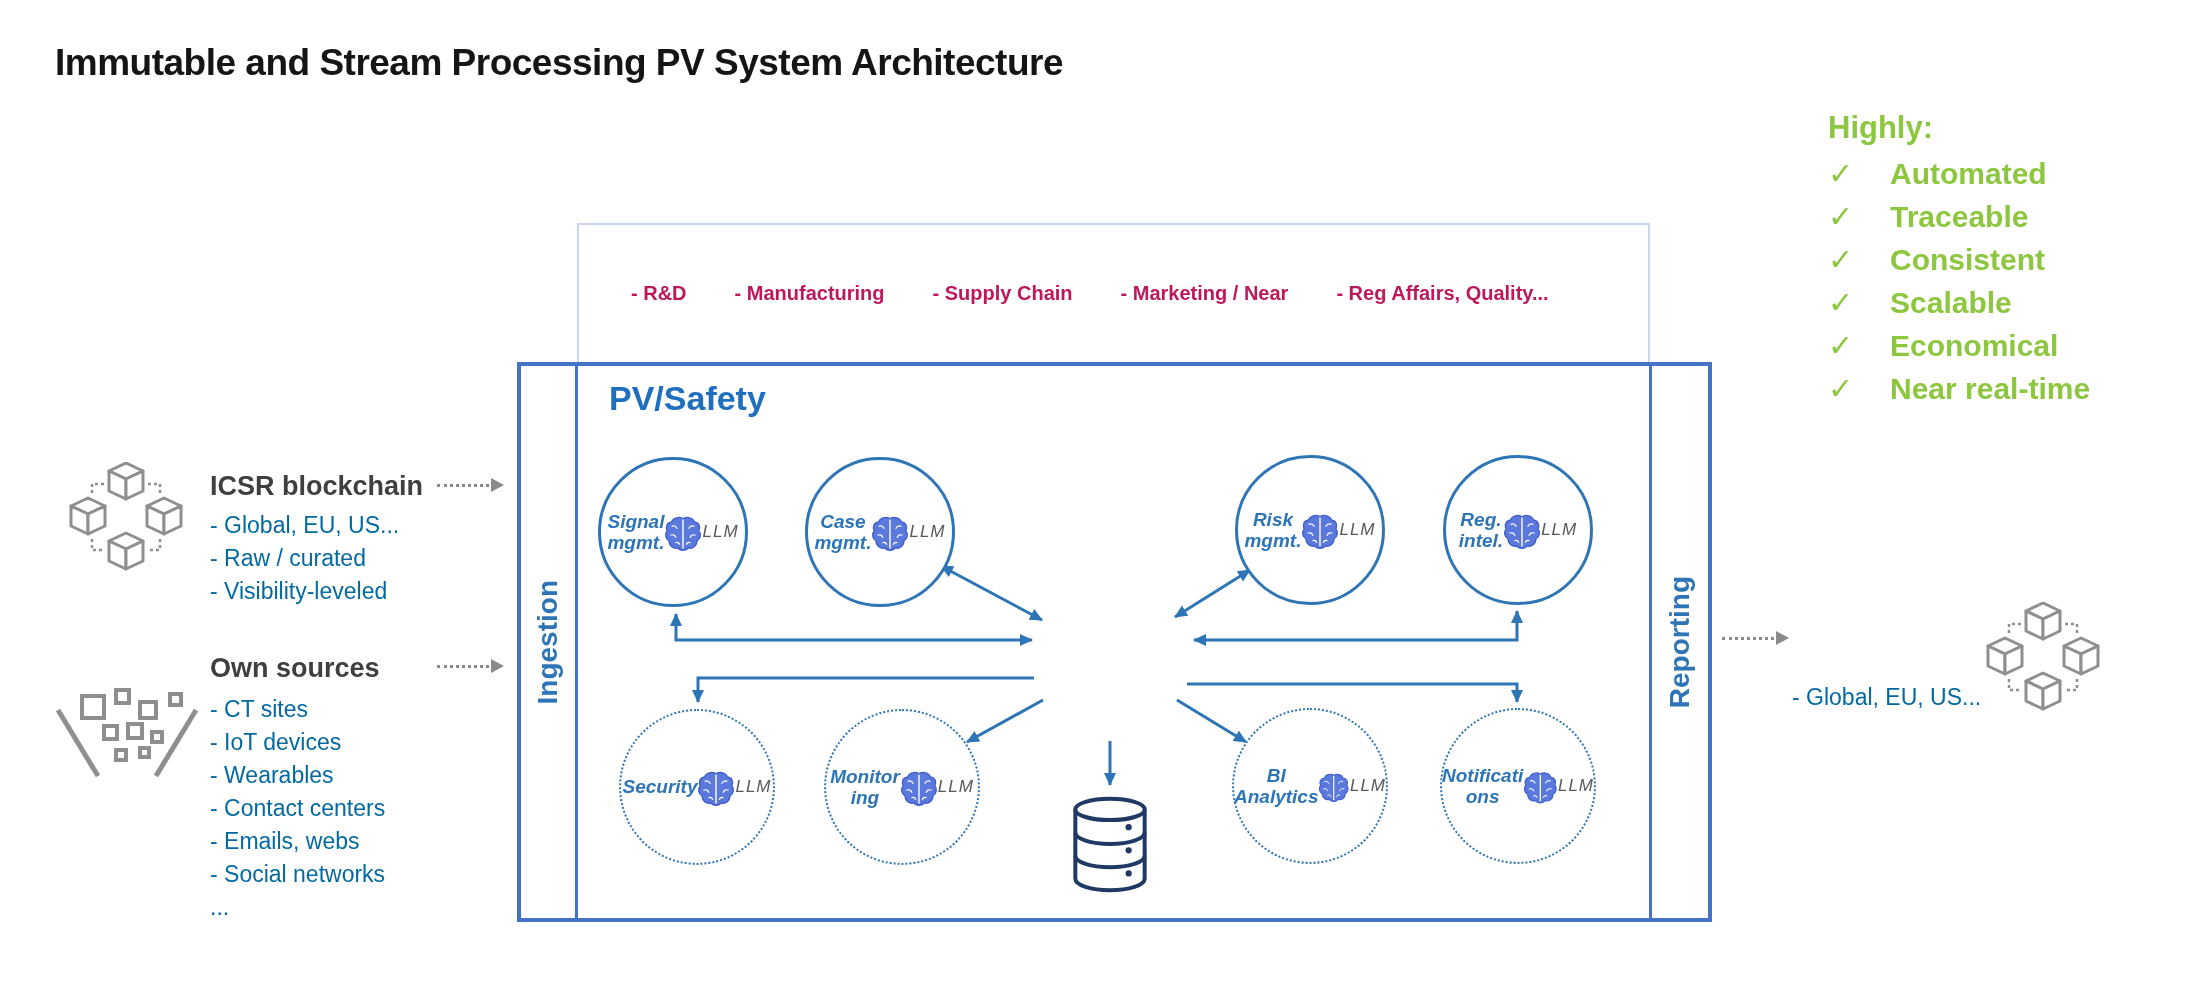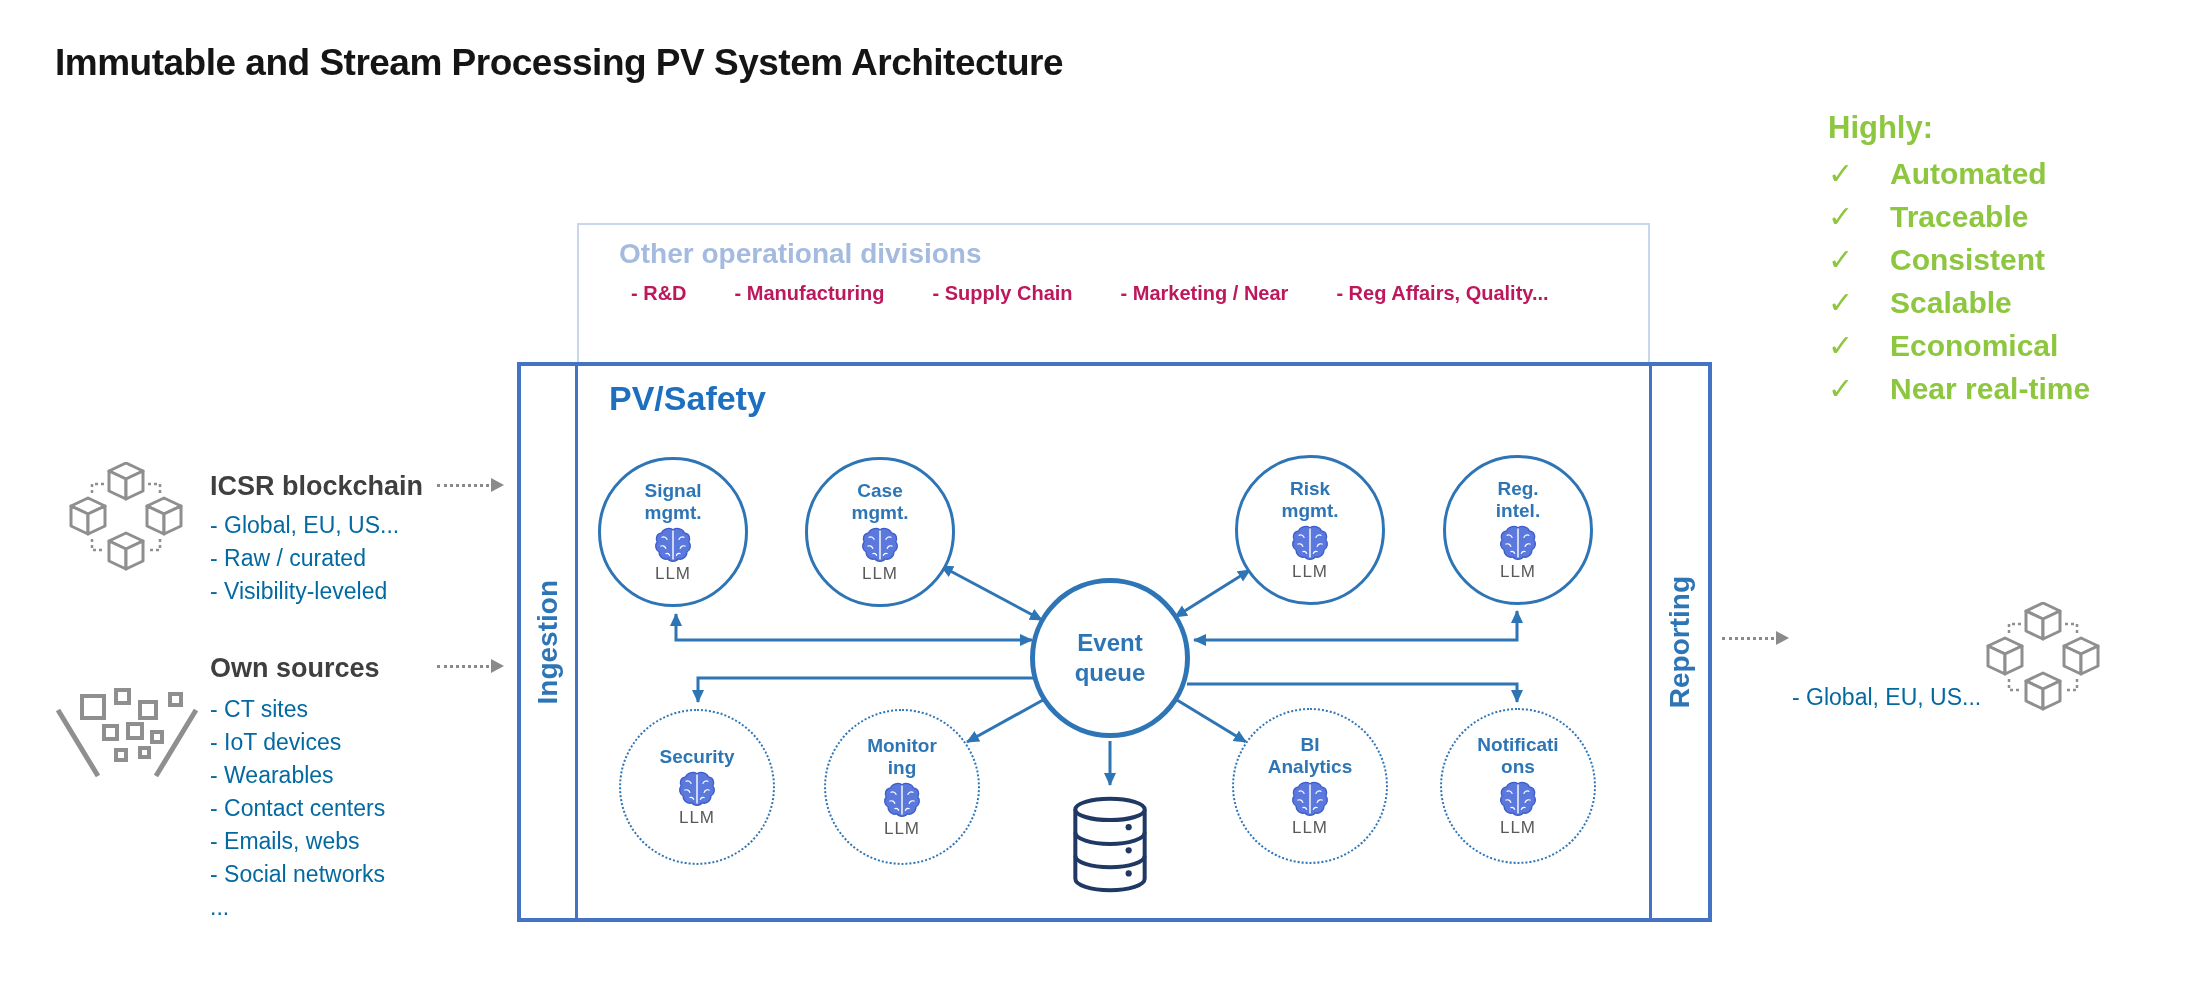--- a/index.html
+++ b/index.html
@@ -31,22 +31,22 @@
   .pv-title { position:absolute; left:88px; top:13px; font-size:34px; font-weight:700; color:#1F6FBF; z-index:3; }
   .side-bar { position:absolute; top:0; height:552px; display:flex; align-items:center; justify-content:center; z-index:3; }
   .bar-ingestion { left:0; width:57px; border-right:3px solid #4472C4; }
   .bar-reporting { right:0; width:59px; border-left:3px solid #4472C4; }
   .bar-label { writing-mode:vertical-rl; transform:rotate(180deg); font-size:28px; font-weight:700; color:#2E75B6; }
 
   
   .arrows-svg { position:absolute; left:0; top:0; z-index:3; pointer-events:none; }
 
   
-  .module { position:absolute; border-radius:50%; background:#fff; display:flex; flex-direction:column;
-            align-items:center; justify-content:center; z-index:4; }
+  .module { position:absolute; border-radius:50%; background:#fff; display:flex; 
+            align-items:center; justify-content:center; z-index:4;font-style:italic; }
   .module-solid { width:150px; height:150px; border:3px solid #2E75B6; }
   .module-dotted { width:156px; height:156px; border:2px dotted #2E75B6; }
   .module-label { font-size:19px; font-weight:600; color:#2E75B6; text-align:center;
                   line-height:1.12; white-space:pre-line; }
   .brain { width:38px; height:36px; margin:4px 0 1px 0; }
   .llm-label { font-size:17px; color:#595959; letter-spacing:1px; }
 
   
   .event-queue { position:absolute; left:1030px; top:578px; width:160px; height:160px; border-radius:50%;
                  border:5px solid #2E75B6; background:#fff; display:flex; align-items:center; justify-content:center;
@@ -143,21 +143,20 @@
       <span class="hl-check">✓</span>
       <span class="hl-label">Economical</span>
     </div>
     <div class="hl-item">
       <span class="hl-check">✓</span>
       <span class="hl-label">Near real-time</span>
     </div>
   </div>
 
   <div class="divisions-box">
-    <div class="divisions-title">Other operational divisions</div>
     <div class="divisions-items">
       <span class="division-item">- R&amp;D</span>
       <span class="division-item">- Manufacturing</span>
       <span class="division-item">- Supply Chain</span>
       <span class="division-item">- Marketing / Near</span>
       <span class="division-item">- Reg Affairs, Quality...</span>
     </div>
   </div>
 
   <div class="pv-box">
@@ -247,24 +246,20 @@
   </div>
   <div class="module module-dotted" style="left:1440px; top:708px;">
     <div class="module-label">Notificati
 ons</div>
     <svg class="brain" viewBox="0 0 60 56">
         <use href="#def-brain"></use>
       </svg>
     <div class="llm-label">LLM</div>
   </div>
 
-  <div class="event-queue">
-    <div class="eq-label">Event
-queue</div>
-  </div>
   <svg class="db-icon" viewBox="0 0 90 110">
       <use href="#def-database"></use>
     </svg>
 
   <svg class="icon-abs" style="left:68px; top:462px; width:116px; height:110px;" viewBox="0 0 116 110">
       <use href="#def-blockchain"></use>
     </svg>
   <div class="gray-title" style="left:210px; top:468px;">ICSR blockchain</div>
   <div class="gray-item" style="left:210px; top:512px;">- Global, EU, US...</div>
   <div class="gray-item" style="left:210px; top:545px;">- Raw / curated</div>

